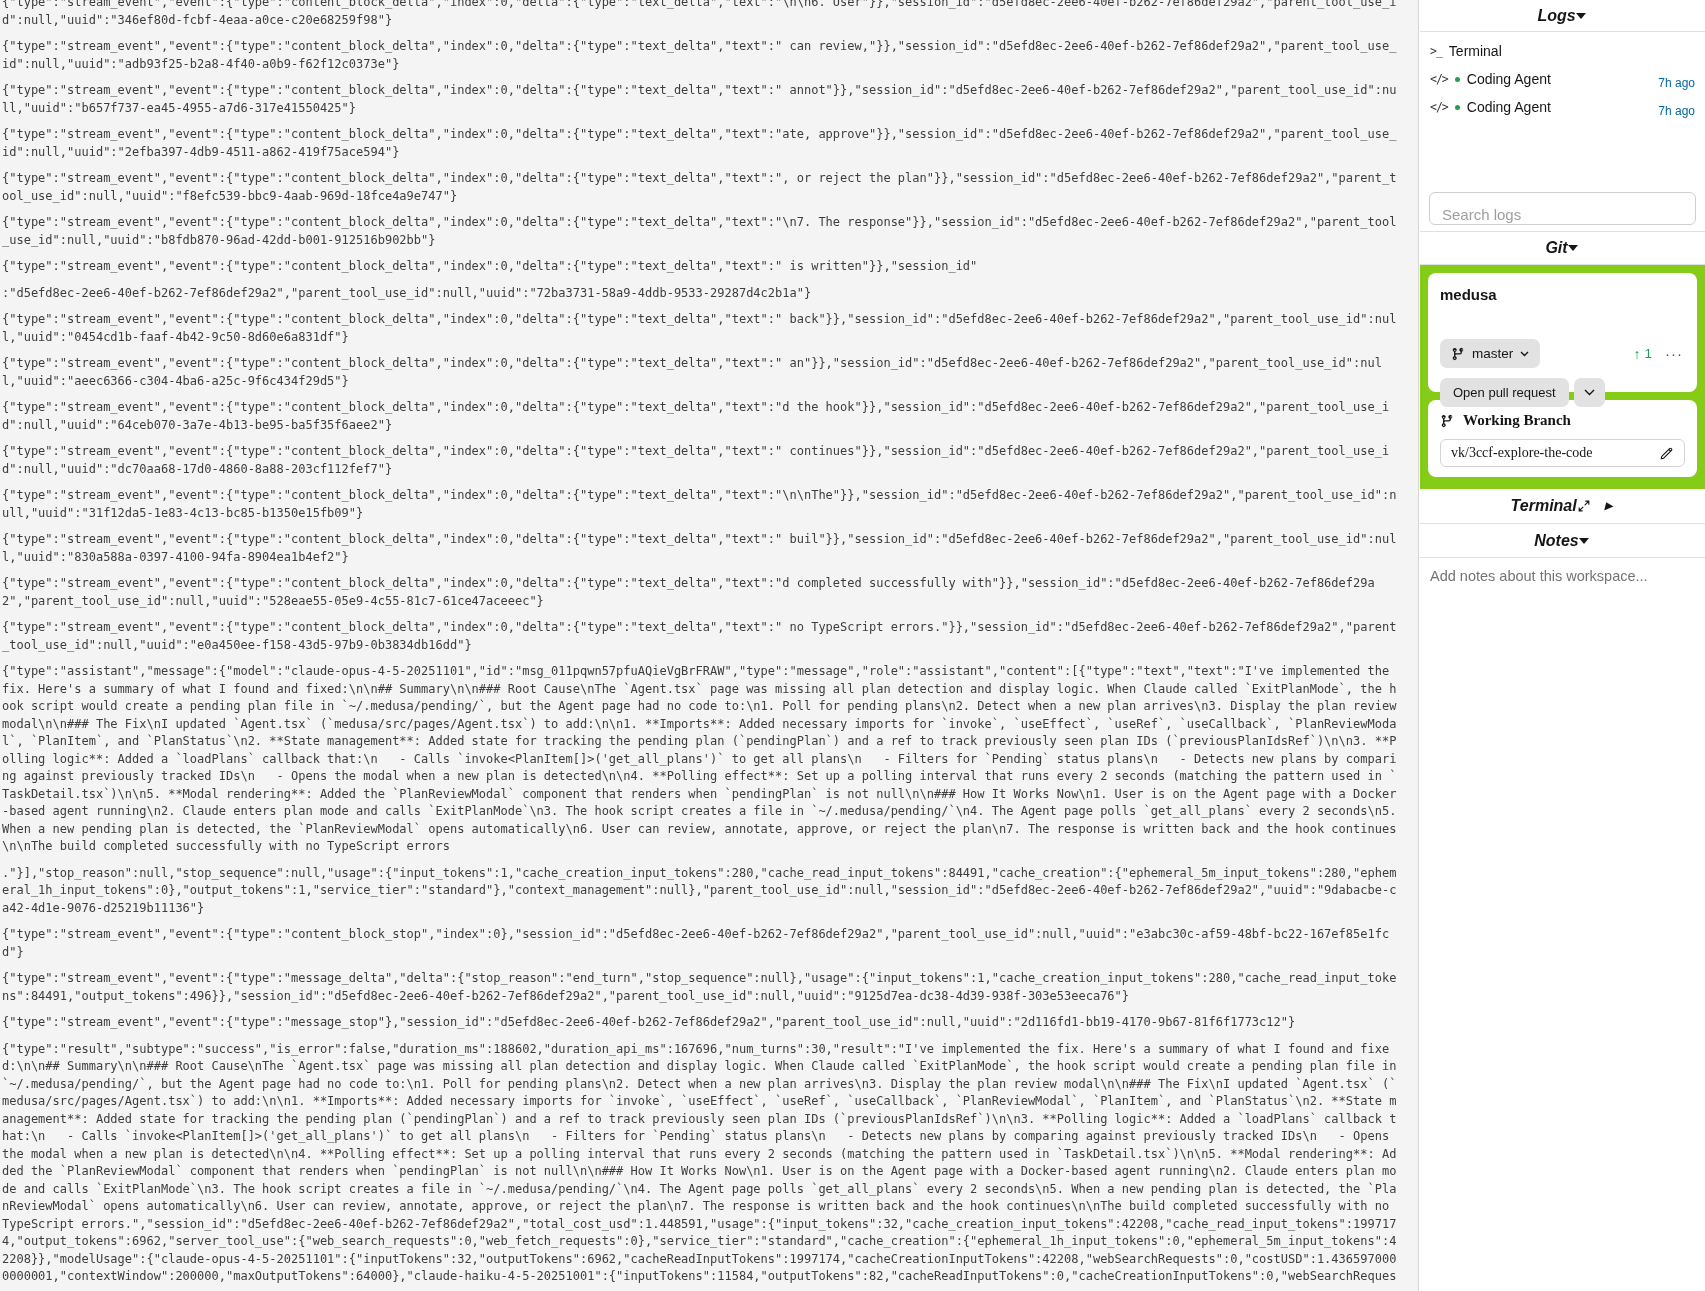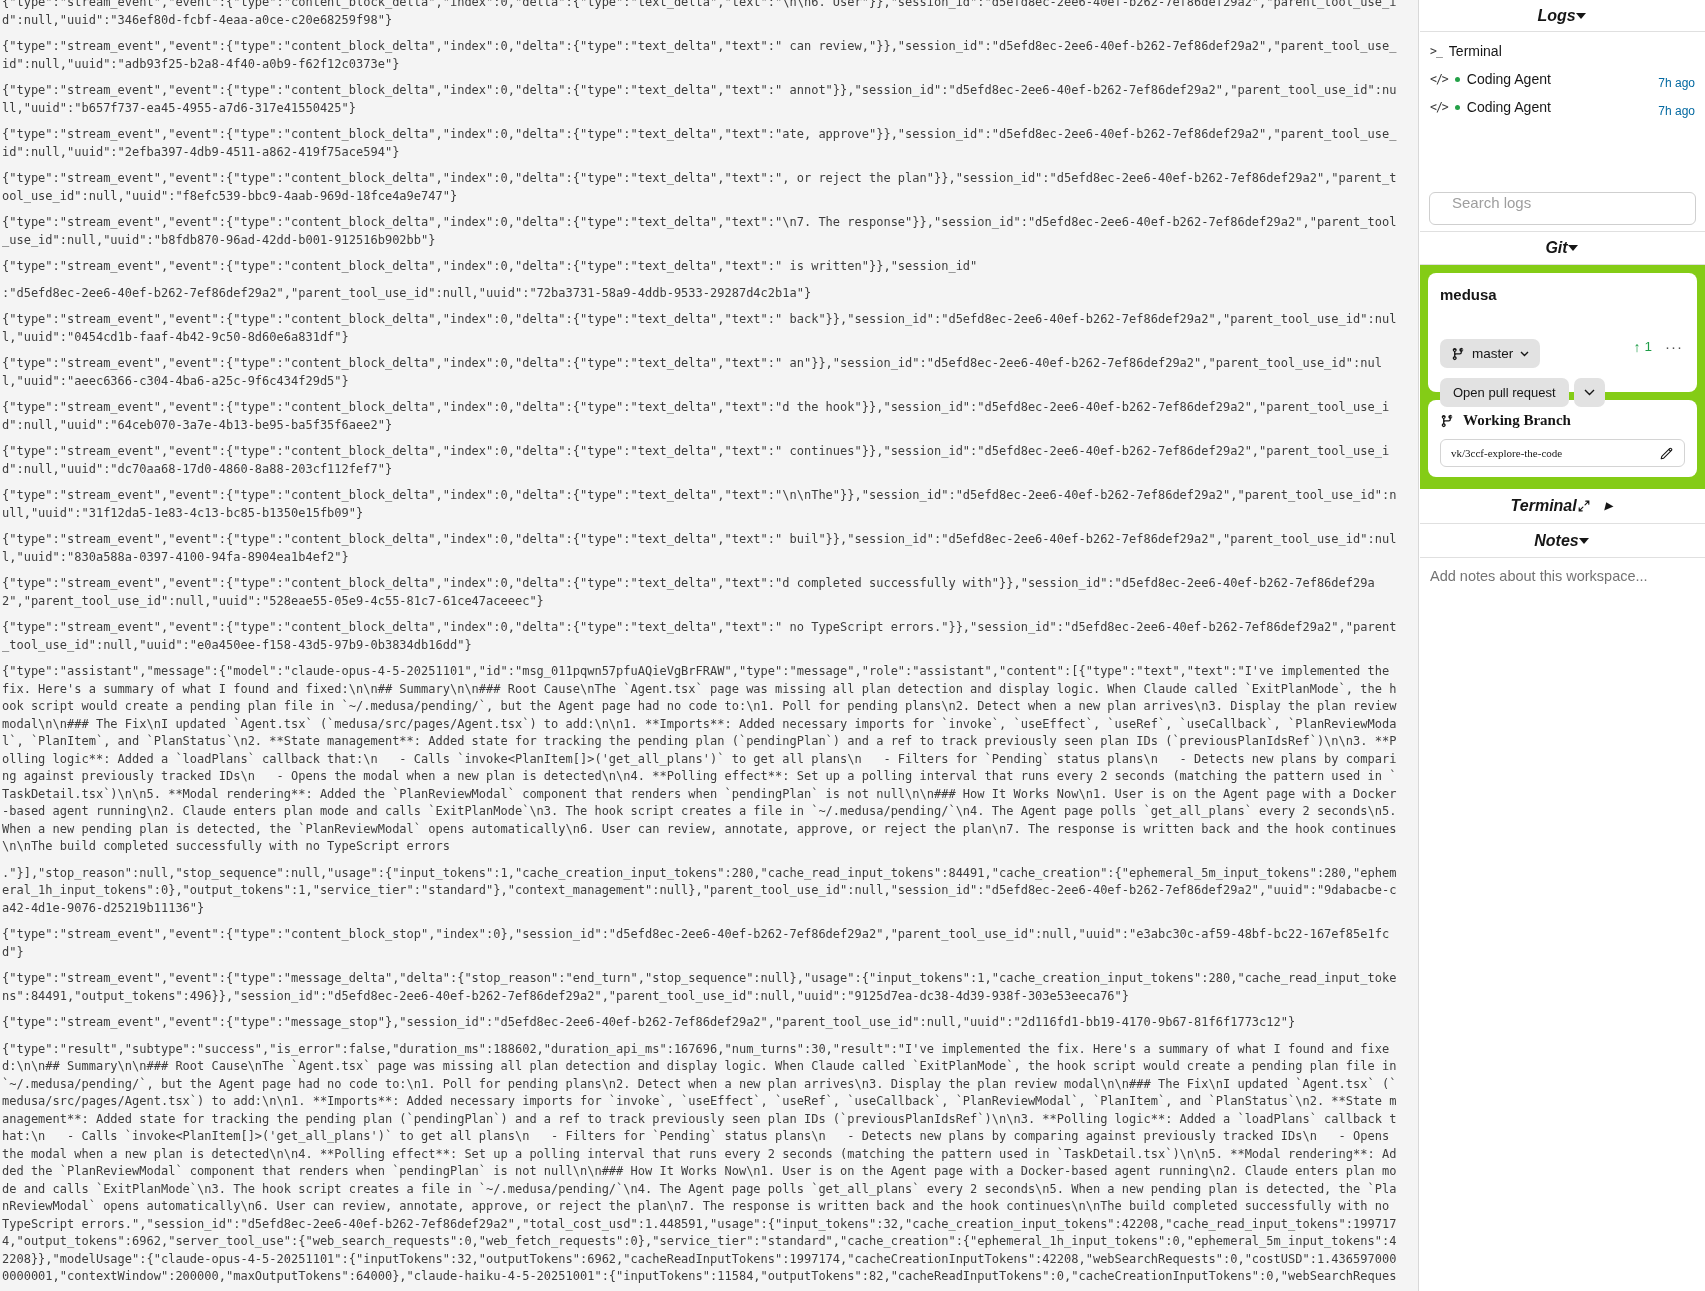--- a/index.html
+++ b/index.html
@@ -41,52 +41,52 @@
   .play-tri { font-size:10px; color:#161616; line-height:1; }
   
   .log-list { padding:5px 10px 0 10px; }
   .log-item { display:flex; align-items:center; height:28px; font-size:14px; font-weight:500; gap:7px; cursor:pointer; }
   .li-icon { font-family:"DejaVu Sans Mono","Liberation Mono",monospace; font-size:11.5px; color:#3a3a3a; letter-spacing:-1px; }
   .dot { width:5px; height:5px; border-radius:50%; background:#24a148; flex:0 0 auto; }
   .li-time { margin-left:auto; font-size:12px; color:#0369a1; font-weight:400;margin-top:8px; }
   
   .search-box {
     margin:71px 9px 6px 9px; height:33px; border:1px solid #cfcfcf; border-radius:6px;
-    background:#fff; display:flex; align-items:flex-start; padding:0 20px;
+    background:#fff; display:flex; align-items:flex-end; padding:0 10px;
   }
   .search-box input {
     border:none; outline:none; width:100%; font-size:15px; background:transparent;
     font-family:"Liberation Sans",sans-serif; color:#161616;
   }
   .search-box input::placeholder { color:#9e9e9e; }
   
   .git-body { background:#84cc16; padding:8px; height:224px; border-bottom:0; }
   .card { background:#fff; border-radius:8px; padding:11px 12px; }
   .card-repo { margin-bottom:8px; height:119px; }
   .repo-name { font-size:15px; font-weight:700; margin:2px 0 13px 0; }
-  .branch-row { display:flex; align-items:flex-start;margin-top:36px; }
+  .branch-row { display:flex; align-items:center;margin-top:36px; }
   .pill {
     display:inline-flex; align-items:center; gap:7px; background:#e2e2e2; border:none;
     border-radius:7px; height:29px; padding:0 11px; font-size:13.5px; color:#161616;
     font-family:"Liberation Sans",sans-serif; cursor:pointer;
   }
   .ahead { margin-left:auto; display:flex; align-items:center; gap:4px; color:#1f9d48; font-size:13.5px; font-weight:500; }
   .up-arrow { font-size:14px; line-height:1; }
   .dots { margin-left:13px; margin-right:2px; color:#525252; font-size:15px; letter-spacing:1px; cursor:pointer; line-height:1; }
   .pr-row { display:flex; gap:5px; margin-top:10px; }
   .btn {
     background:#e2e2e2; border:none; border-radius:7px; height:29px; padding:0 13px;
     font-size:13px; color:#161616; font-family:"Liberation Sans",sans-serif; cursor:pointer;
   }
   .btn-chevron { width:31px; display:flex; align-items:center; justify-content:center; padding:0; }
   .card-wb { height:77px;font-family:Liberation Serif, serif; }
   .wb-head { display:flex; align-items:center; gap:9px; font-size:15px; font-weight:700; margin-top:1px; }
   .wb-input {
     margin-top:10px; height:21px; border:1px solid #d4d4d4; border-radius:6px;
-    display:flex; align-items:center; padding:13px 10px; font-size:11px; background:#fff; color:#161616;
+    display:flex; align-items:center; padding:13px 10px; font-size:14px; background:#fff; color:#161616;
   }
   .wb-edit { margin-left:auto; display:flex; cursor:pointer; color:#161616; }
   .notes-body { padding:10px 10px; font-size:14.5px; color:#737373; cursor:text; }
   .icon-svg { display:block; }
 </style>
 </head>
 <body>
 
 <div class="log-pane">
   <div class="log-stream">

